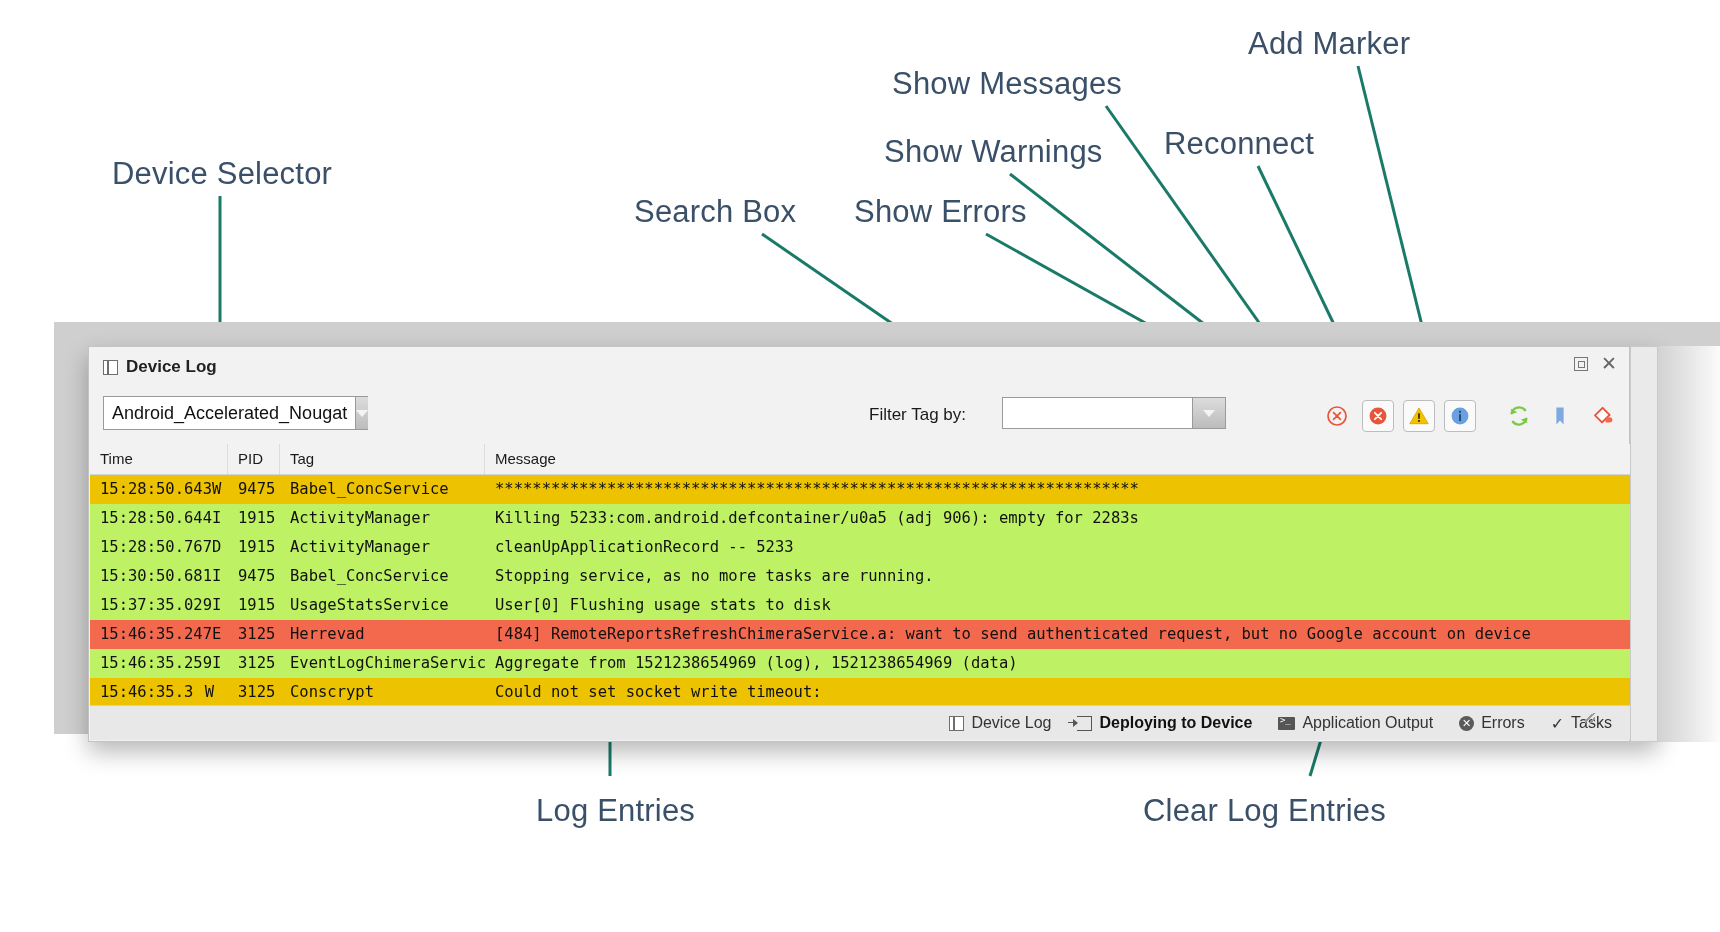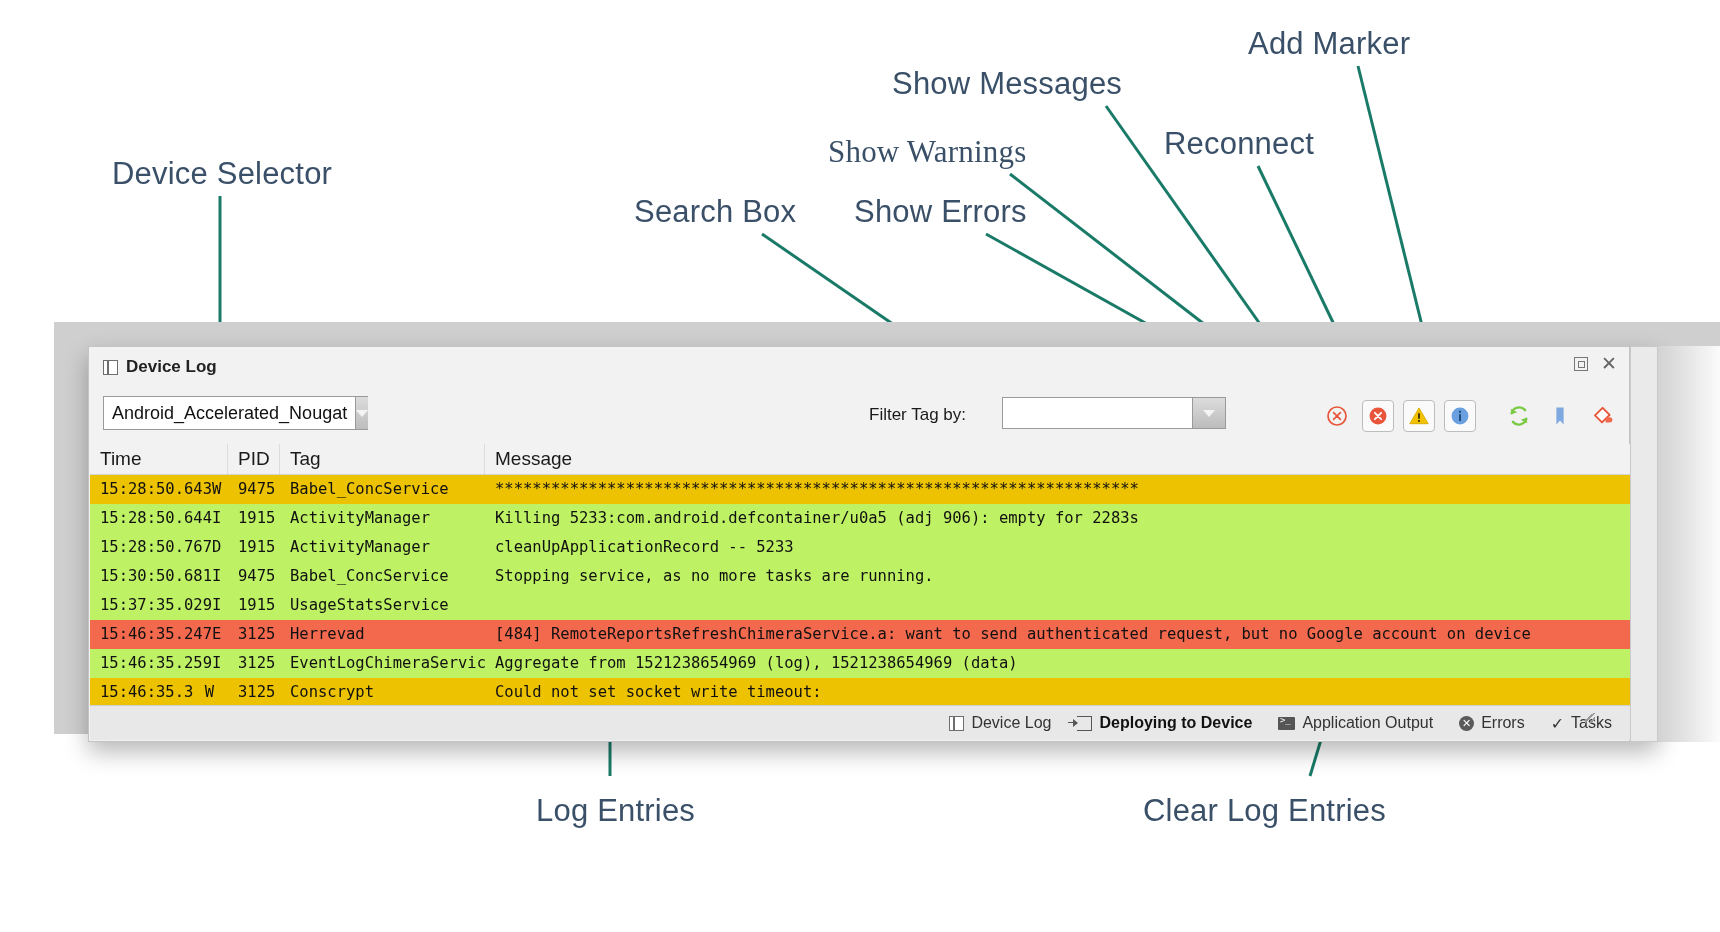--- a/index.html
+++ b/index.html
@@ -232,21 +232,21 @@
     width: 1540px;
     height: 263px;
     background: #fff;
     overflow: hidden;
   }
   .log-head {
     display: flex;
     height: 30px;
     background: #f2f2f2;
     border-bottom: 1px solid #d4d4d4;
-    font-size: 19px;
+    font-size: 15px;
     color: #1a1a1a;
     align-items: flex-end;
   }
   .log-head .th {
     box-sizing: border-box;
     padding-left: 10px;
     height: 30px;
     line-height: 30px;
     border-right: 1px solid #dcdcdc;
   }
@@ -398,21 +398,21 @@
     <line x1="1258" y1="166" x2="1352" y2="362" stroke="#1a7a68" stroke-width="3"></line>
     <line x1="1358" y1="66" x2="1430" y2="358" stroke="#1a7a68" stroke-width="3"></line>
     <line x1="610" y1="776" x2="610" y2="497" stroke="#1a7a68" stroke-width="3"></line>
     <line x1="1310" y1="776" x2="1432" y2="374" stroke="#1a7a68" stroke-width="3"></line>
   </svg>
 
 <div id="annot-layer">
     <div class="annot" style="left: 112px; top: 156px;">Device Selector</div>
     <div class="annot" style="left: 634px; top: 194px;">Search Box</div>
     <div class="annot" style="left: 854px; top: 194px;">Show Errors</div>
-    <div class="annot" style="left: 828px; top: 134px; font-family: Liberation Serif, serif;">Show Warnings</div>
+    <div class="annot" style="left: 884px; top: 134px;">Show Warnings</div>
     <div class="annot" style="left: 892px; top: 66px;">Show Messages</div>
     <div class="annot" style="left: 1164px; top: 126px; text-align: right;">Reconnect</div>
     <div class="annot" style="left: 1248px; top: 26px;">Add Marker</div>
     <div class="annot" style="left: 536px; top: 793px;">Log Entries</div>
     <div class="annot" style="left: 1143px; top: 793px;">Clear Log Entries</div>
   </div>
 
 <div class="toolwindow">
   <div class="tw-outer-bg"></div>
   <div class="tw-shadowcast"></div>
@@ -554,20 +554,21 @@
             <div class="td c-tag">Babel_ConcService</div>
             <div class="td c-msg">Stopping service, as no more tasks are running.</div>
           </div>
           <div class="log-row row-info">
             <div class="td c-time">
               <span>15:37:35.029</span>
               <span>I</span>
             </div>
             <div class="td c-pid">1915</div>
             <div class="td c-tag">UsageStatsService</div>
+            <div class="td c-msg">User[0] Flushing usage stats to disk</div>
           </div>
           <div class="log-row row-err">
             <div class="td c-time">
               <span>15:46:35.247</span>
               <span>E</span>
             </div>
             <div class="td c-pid">3125</div>
             <div class="td c-tag">Herrevad</div>
             <div class="td c-msg">[484] RemoteReportsRefreshChimeraService.a: want to send authenticated request, but no Google account on device</div>
           </div>

